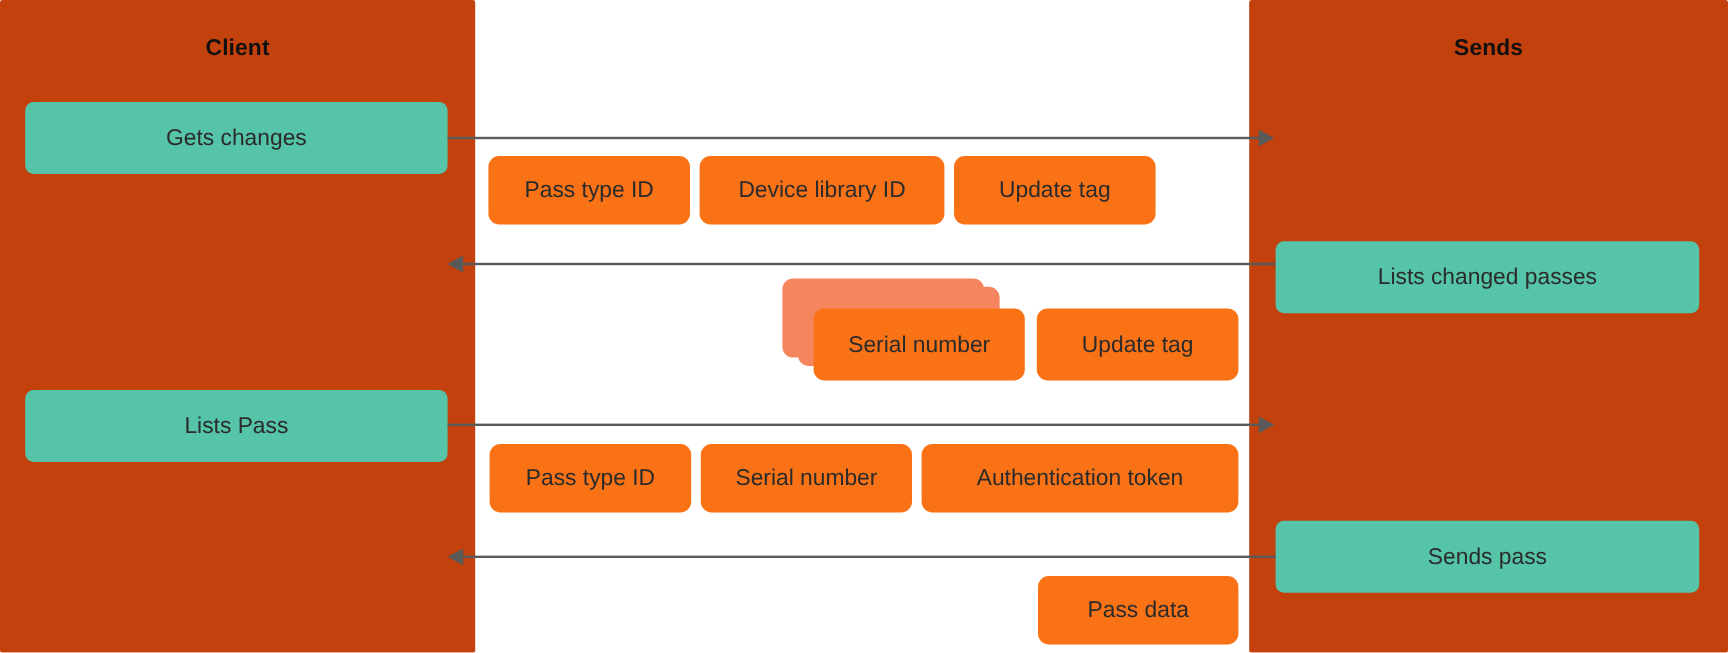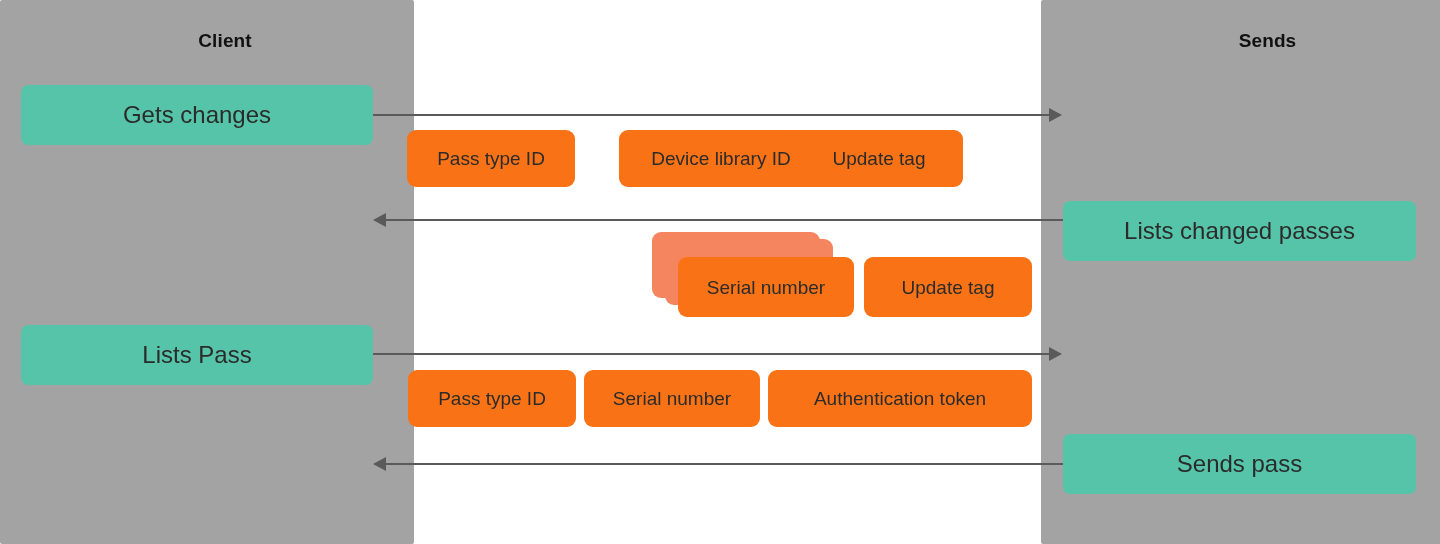--- a/index.html
+++ b/index.html
@@ -16,44 +16,43 @@
     position: relative;
     width: 1440px;
     height: 544px;
     background: #ffffff;
     overflow: hidden;
   }
 
   
   .lane {
     position: absolute;
-    background: #a3a3a3;
+    background: #c2410c;
     border-radius: 2px;
-    padding-left: 18px;
   }
   .lane-title {
     position: absolute;
     width: 100%;
     text-align: center;
     font-size: 19px;
     font-weight: bold;
     color: #111111;
     letter-spacing: 0.1px;
   }
 
   
   .action {
     position: absolute;
     background: #55c4a8;
     border-radius: 7px;
     display: flex;
     align-items: center;
     justify-content: center;
     color: #2b2b2b;
-    font-size: 24px;
+    font-size: 19px;
     line-height: 1;
   }
 
   
   .payload {
     position: absolute;
     background: #f97316;
     border-radius: 9px;
     display: flex;
     align-items: center;
@@ -102,21 +101,21 @@
   <div class="lane" style="left:1041px; top:0px; width:399px; height:544px;">
     <div class="lane-title" style="top:30px;">Sends</div>
   </div>
 
   <div class="action" style="left:21px; top:85px; width:352px; height:60px;">Gets changes</div>
 
   <div class="arrow-line" style="left:373px; top:114px; width:678px;"></div>
   <div class="arrow-head right" style="left:1049px; top:108px;"></div>
 
   <div class="payload" style="left:407px; top:130px; width:168px; height:57px;">Pass type ID</div>
-  <div class="payload" style="left:583px; top:130px; width:204px; height:57px;margin-left:36px;">Device library ID</div>
+  <div class="payload" style="left:583px; top:130px; width:204px; height:57px;">Device library ID</div>
   <div class="payload" style="left:795px; top:130px; width:168px; height:57px;">Update tag</div>
 
   <div class="action" style="left:1063px; top:190px; width:353px; height:60px;margin-top:11px;">Lists changed passes</div>
 
   <div class="arrow-line" style="left:386px; top:219px; width:677px;"></div>
   <div class="arrow-head left" style="left:373px; top:213px;"></div>
 
   <div class="stack-card" style="left:652px; top:232px; width:168px; height:66px;"></div>
   <div class="stack-card" style="left:665px; top:239px; width:168px; height:66px;"></div>
   <div class="payload" style="left:678px; top:257px; width:176px; height:60px;">Serial number</div>
@@ -130,14 +129,15 @@
 
   <div class="payload" style="left:408px; top:370px; width:168px; height:57px;">Pass type ID</div>
   <div class="payload" style="left:584px; top:370px; width:176px; height:57px;">Serial number</div>
   <div class="payload" style="left:768px; top:370px; width:264px; height:57px;">Authentication token</div>
 
   <div class="action" style="left:1063px; top:434px; width:353px; height:60px;">Sends pass</div>
 
   <div class="arrow-line" style="left:386px; top:463px; width:677px;"></div>
   <div class="arrow-head left" style="left:373px; top:457px;"></div>
 
+  <div class="payload" style="left:865px; top:480px; width:167px; height:57px;">Pass data</div>
 
 </div>
 
 </body></html>

